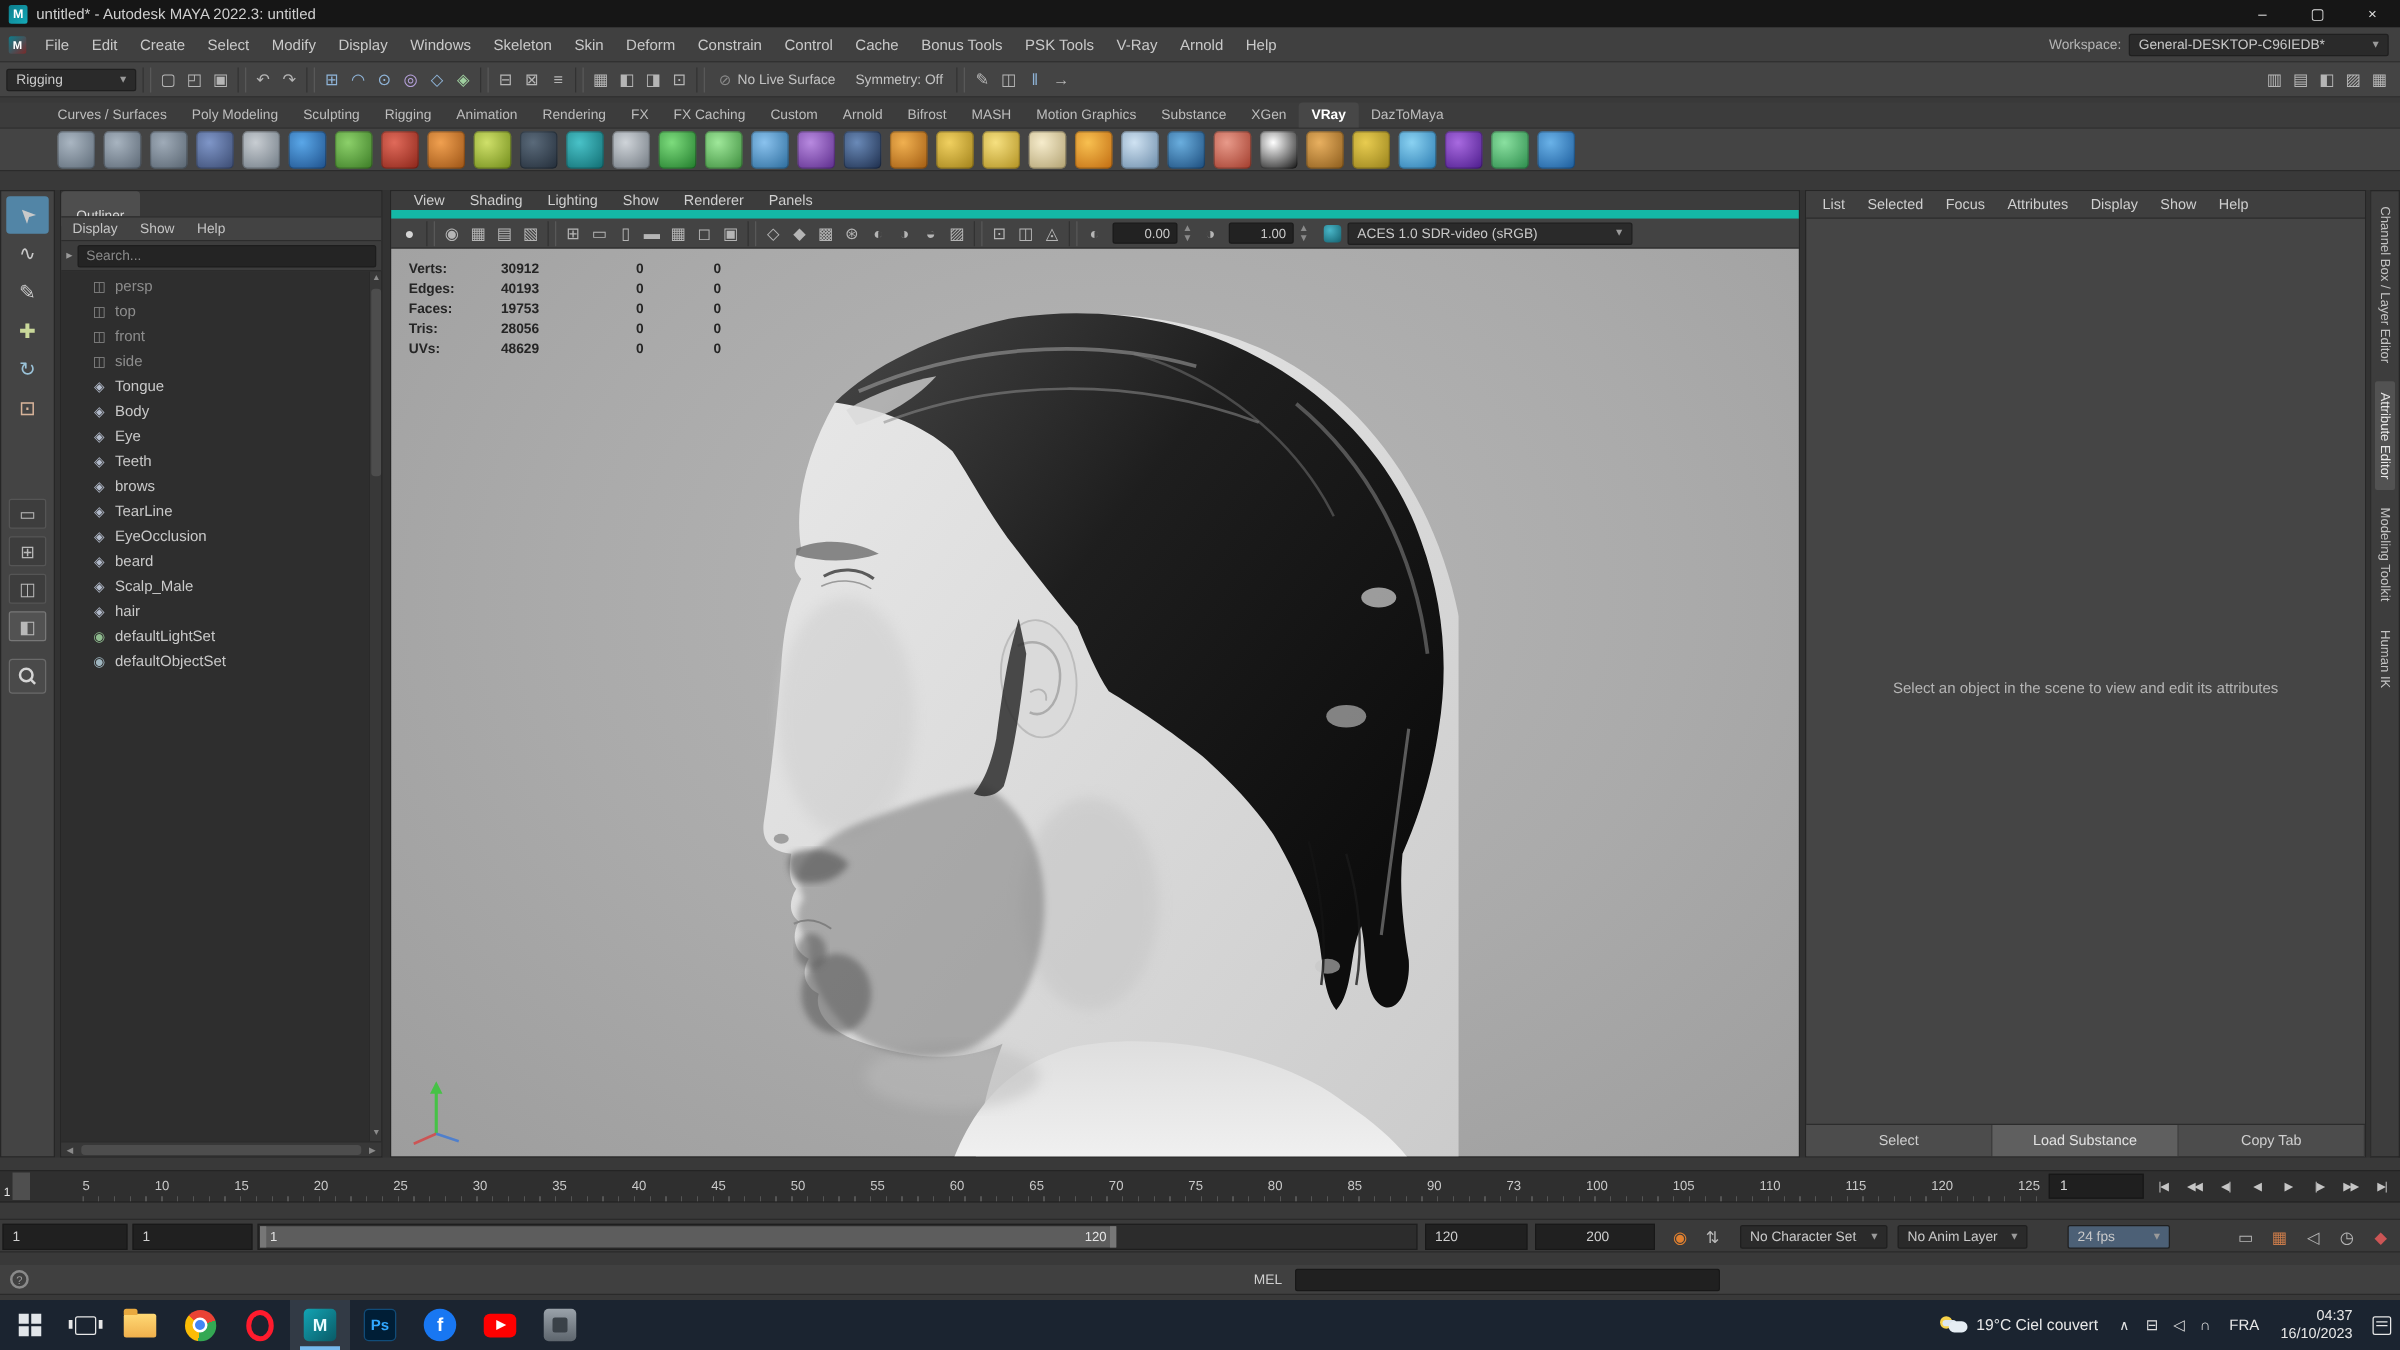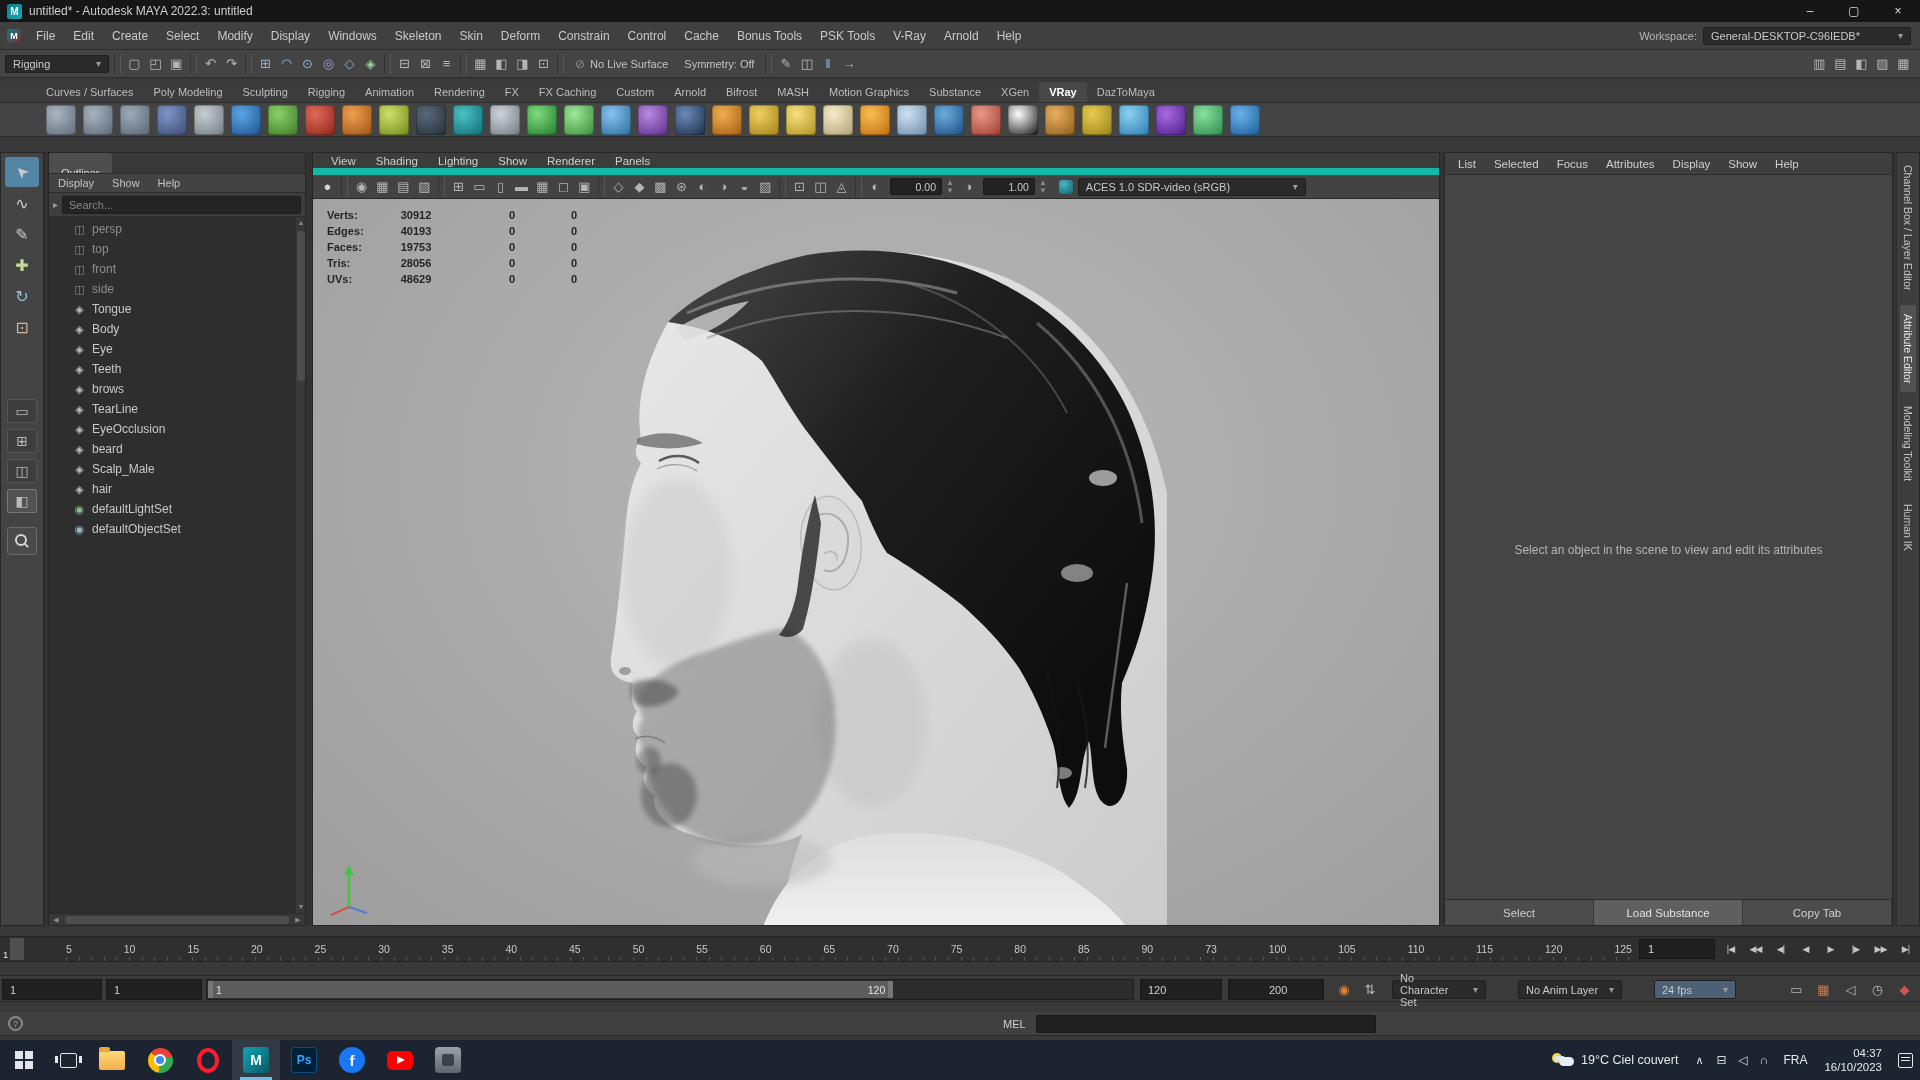--- a/index.html
+++ b/index.html
@@ -752,21 +752,21 @@
     <div class="rs-slider">
       <div class="rs-inner">
         <span>1</span>
         <span>120</span>
       </div>
     </div>
     <div class="rs-field" style="left:1140px;width:82px;">120</div>
     <div class="rs-field" style="left:1228px;width:96px;padding-left:40px;">200</div>
     <span class="rs-ico" style="left:1332px;--ic:#e08030;">◉</span>
     <span class="rs-ico" style="left:1358px;">⇅</span>
-    <span class="dd rs-dd" style="left:1392px;width:94px;">No Character Set</span>
+    <span class="dd rs-dd" style="left:1392px;width:118px;">No Character Set</span>
     <span class="dd rs-dd" style="left:1518px;width:104px;">No Anim Layer</span>
     <span class="dd rs-dd" style="left:1654px;width:82px;background:#4c6076;">24 fps</span>
     <div class="rs-icolist">
 
     <span class="sl-ico">▭</span>
         <span class="sl-ico" style="--ic: #c97b4a;">▦</span>
         <span class="sl-ico">◁</span>
         <span class="sl-ico">◷</span>
         <span class="sl-ico" style="--ic: #cc5555;">◆</span>
       </div>

